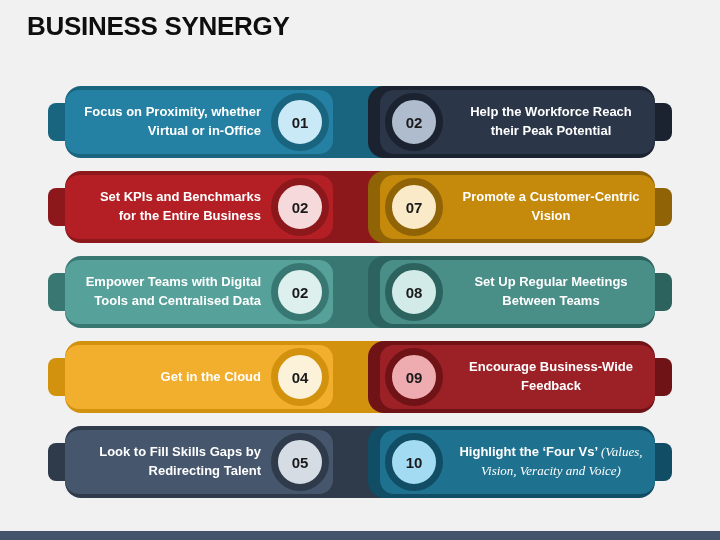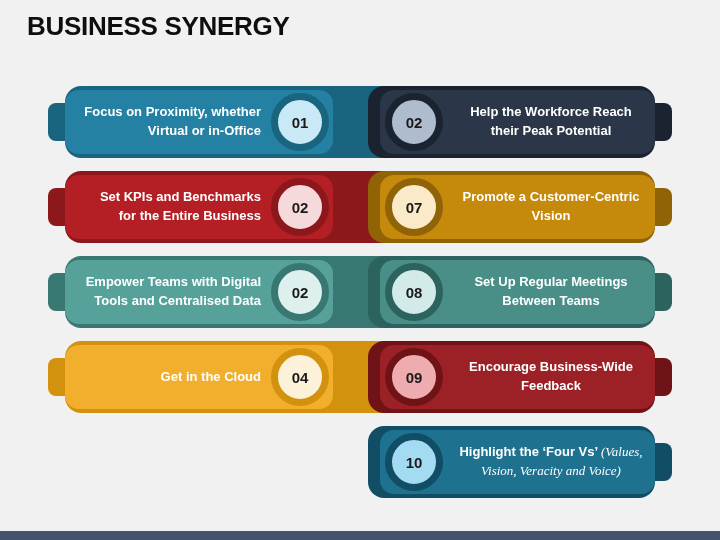--- a/index.html
+++ b/index.html
@@ -99,20 +99,30 @@
   <div class="row left" style="top: 341px; padding-left: 12px; --main: #F2AF2D; --dark: #D3920D; --fill: #FBF2D9;">
     <div class="nub"></div>
     <div class="back"></div>
     <div class="pill">
       <div class="txt">Get in the Cloud</div>
       <div class="badge">
           <span>04</span>
         </div>
     </div>
   </div>
+  <div class="row left" style="top: 426px; --main: #46566C; --dark: #2F3A4B; --fill: #D5DCE4;">
+    <div class="nub"></div>
+    <div class="back"></div>
+    <div class="pill">
+      <div class="txt">Look to Fill Skills Gaps by Redirecting Talent</div>
+      <div class="badge">
+          <span>05</span>
+        </div>
+    </div>
+  </div>
 
   <div class="row right" style="top: 86px; --main: #2B3648; --dark: #1B2330; --fill: #AFBCCD;">
     <div class="nub"></div>
     <div class="back"></div>
     <div class="pill">
       <div class="badge">
           <span>02</span>
         </div>
       <div class="txt">Help the Workforce Reach their Peak Potential</div>
     </div>

